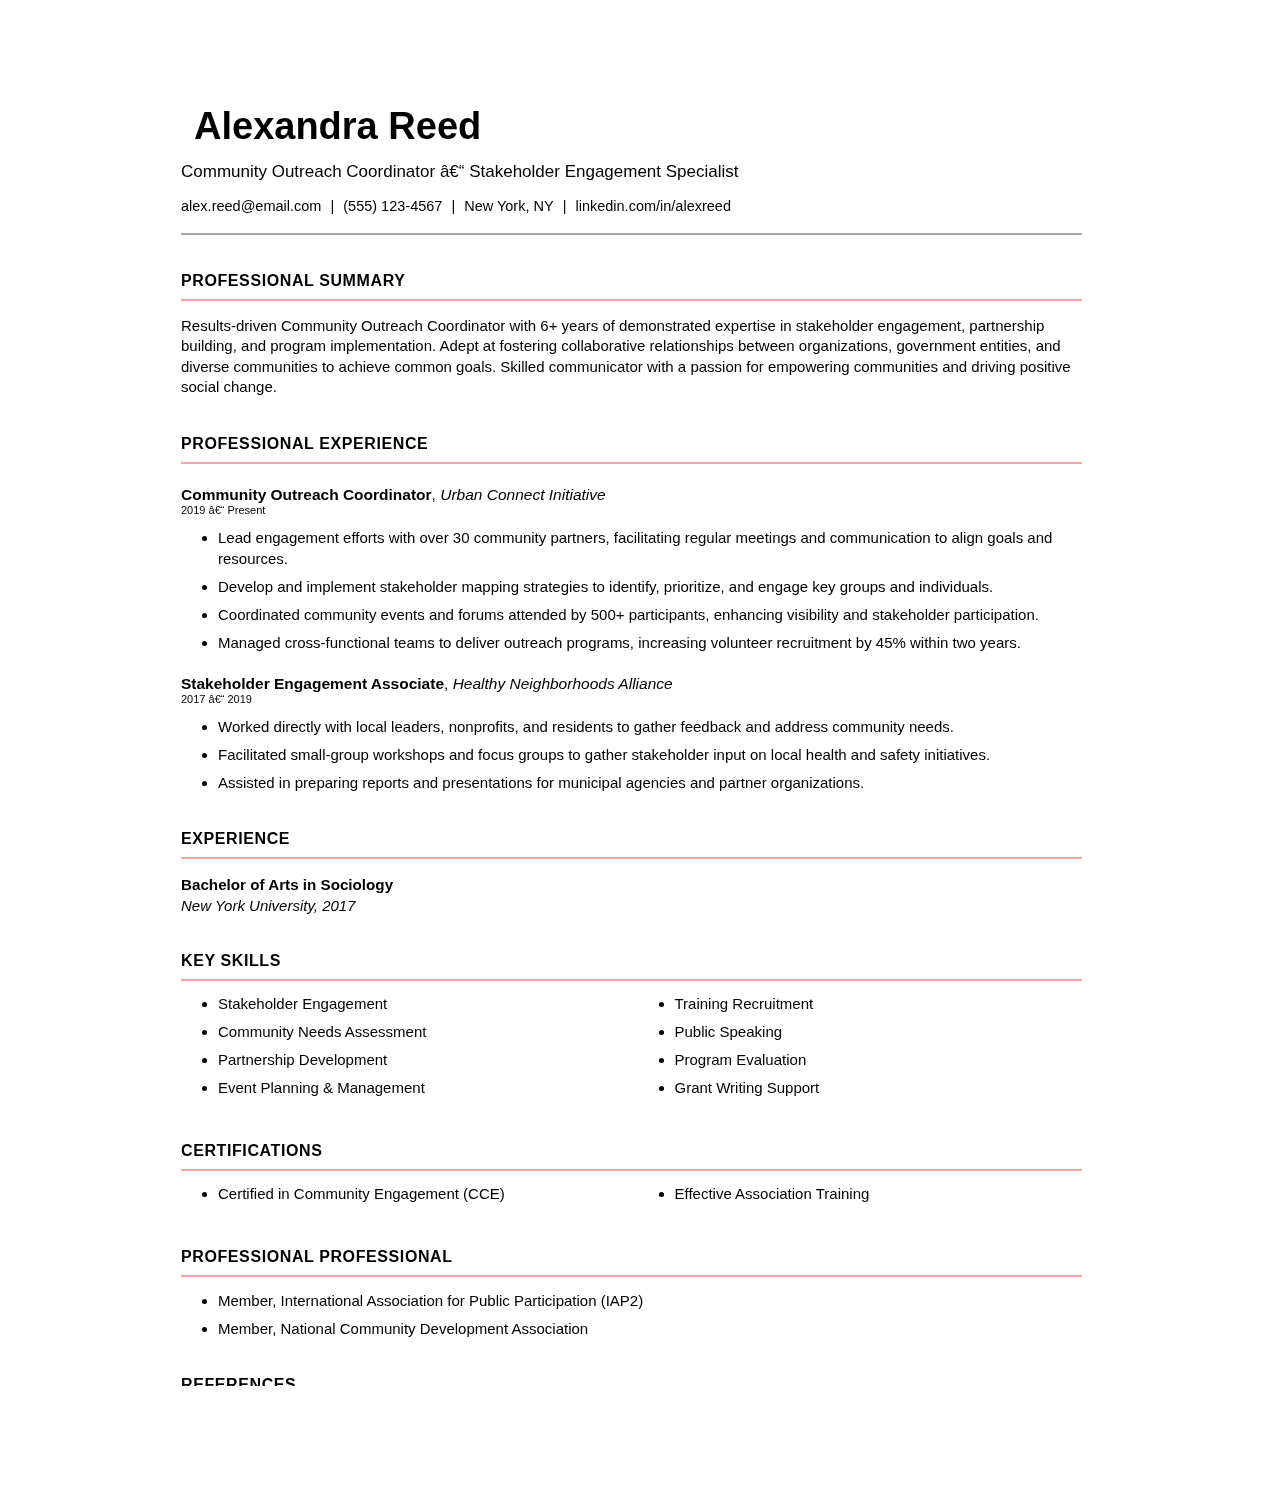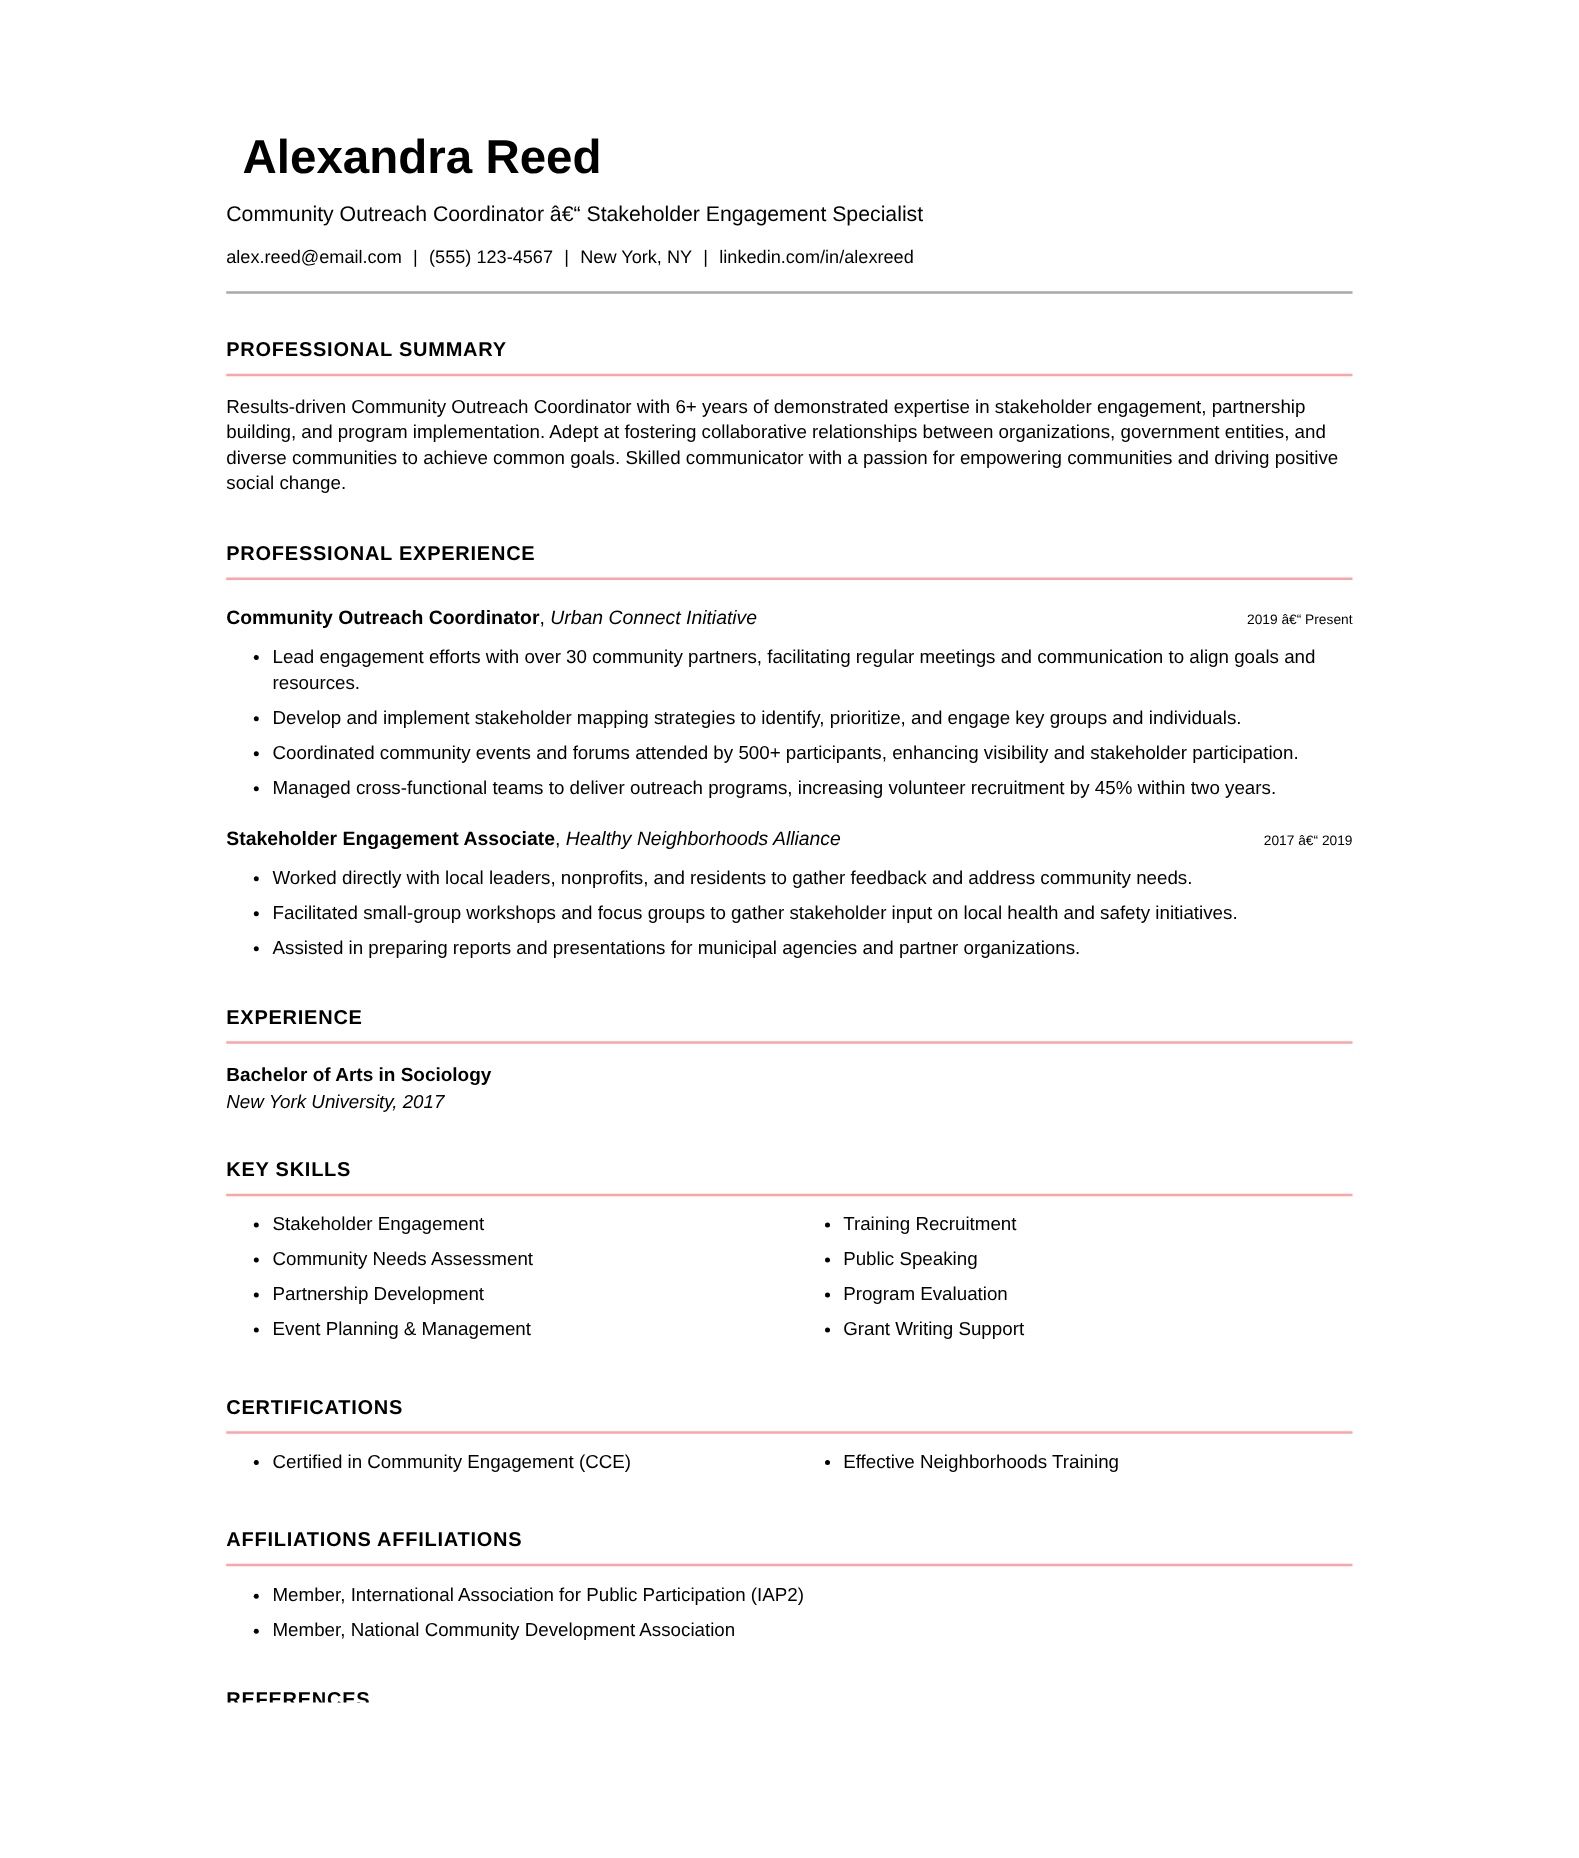--- a/index.html
+++ b/index.html
@@ -58,20 +58,21 @@
     margin: 15px 0 0 0;
   }
   .job {
     margin-top: 22px;
   }
   .job-header {
     display: flex;
     justify-content: space-between;
     align-items: baseline;
     font-size: 15.5px;
+    flex-direction: column;
   }
   .job-title { font-weight: bold; }
   .job-sep { white-space: pre; }
   .job-company { font-style: italic; }
   .job-dates { font-size: 11px; white-space: nowrap; }
   ul.bullets {
     margin: 11px 0 0 0;
     padding-left: 37px;
     font-size: 15px;
   }
@@ -182,27 +183,27 @@
     </div>
   </section>
 
   <section>
     <h2 class="section-heading">CERTIFICATIONS</h2>
     <div class="two-col">
       <ul class="bullets">
         <li>Certified in Community Engagement (CCE)</li>
       </ul>
       <ul class="bullets">
-        <li>Effective Neighborhoods Training</li>
-      </ul>
-    </div>
-  </section>
-
-  <section>
-    <h2 class="section-heading">AFFILIATIONS AFFILIATIONS</h2>
+        <li>Effective Association Training</li>
+      </ul>
+    </div>
+  </section>
+
+  <section>
+    <h2 class="section-heading">PROFESSIONAL PROFESSIONAL</h2>
     <ul class="bullets" style="margin-top:13px;">
       <li>Member, International Association for Public Participation (IAP2)</li>
       <li>Member, National Community Development Association</li>
     </ul>
   </section>
 
   <div class="clip-strip">
     <h2 class="section-heading">REFERENCES</h2>
   </div>
 

